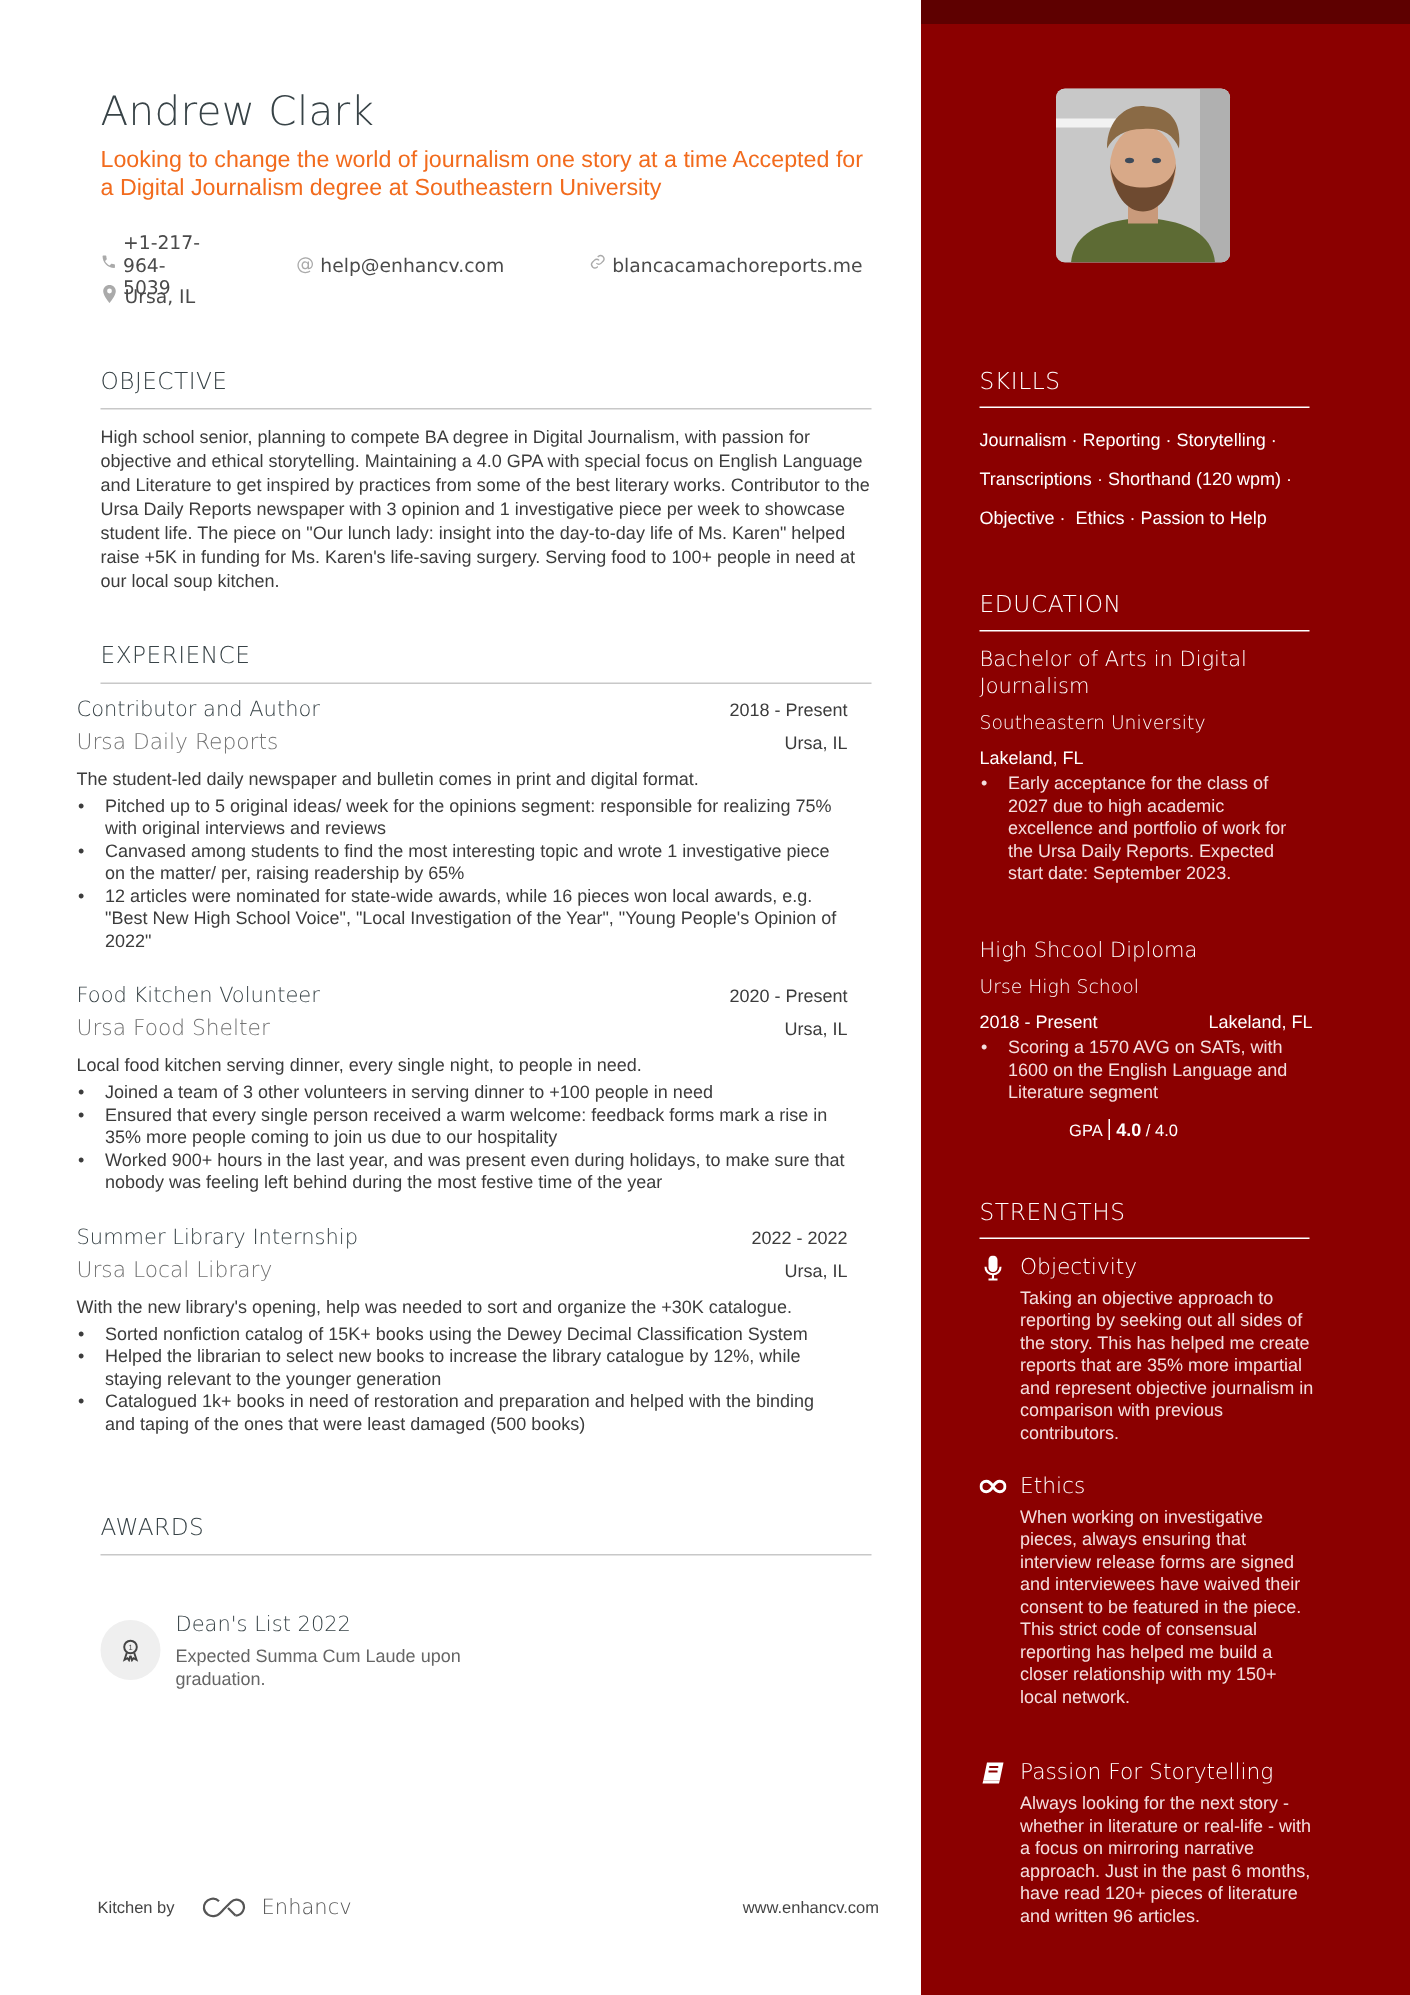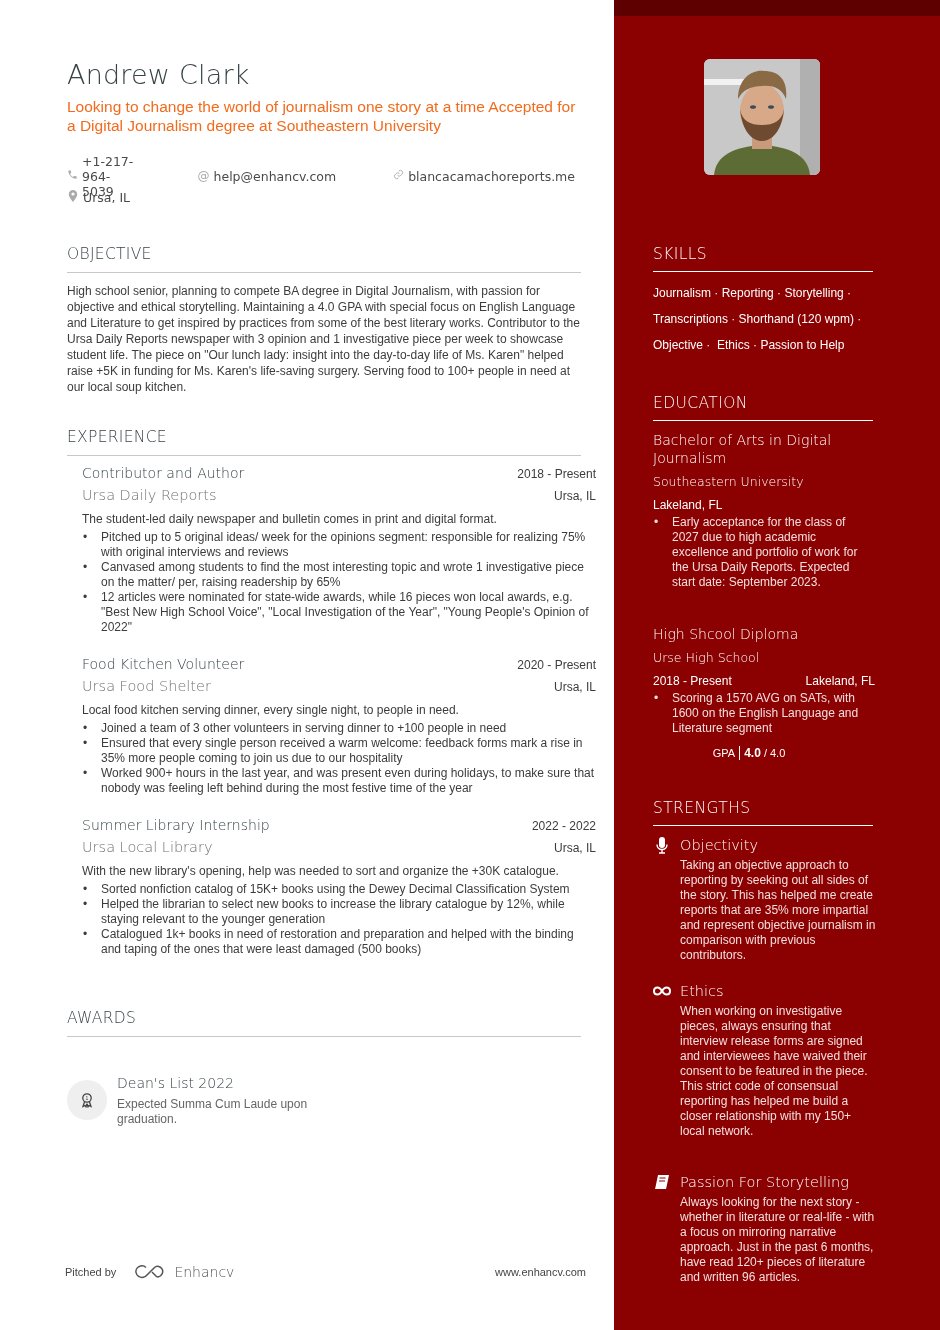--- a/index.html
+++ b/index.html
@@ -14,21 +14,21 @@
   .tagline { position: absolute; left: 67px; top: 97px; width: 520px; font-size: 15.5px; line-height: 19px; color: #f26b1d; }
   .contacts { position: absolute; left: 67px; top: 166px; width: 520px; font-size: 13px; color: #555; font-family: "DejaVu Sans", sans-serif; }
   .contact-row { display: flex; align-items: center; height: 20px; margin-bottom: 1px; gap: 44px; }
   .contact-item { display: inline-flex; align-items: center; margin-right: 12px; font-size: 12.5px; color: #4a4a4a; }
   .contact-item .ic { color: #aaa; margin-right: 4px; font-size: 12px; width: 12px; display: inline-block; text-align: center; }
 
   .section-title { position: absolute; left: 67px; width: 514px; font-family: "DejaVu Sans", sans-serif; font-size: 15.5px; font-weight: 300; color: #384347; letter-spacing: 0.3px; padding-bottom: 9px; border-bottom: 1px solid #c8c8c8; }
 
   .para { position: absolute; left: 67px; width: 514px; font-size: 12px; line-height: 16px; color: #3c3c3c; }
 
-  .job { position: absolute; left: 82px; width: 514px; }
+  .job { position: absolute; left: 51px; width: 514px; }
   .job-head { display: flex; justify-content: space-between; align-items: baseline; }
   .job-title { font-family: "DejaVu Sans", sans-serif; font-size: 14px; font-weight: 300; color: #384347; }
   .job-date { font-size: 12px; color: #3c3c3c; }
   .job-sub { display: flex; justify-content: space-between; align-items: baseline; margin-top: 6px; }
   .job-company { font-family: "DejaVu Sans", sans-serif; font-size: 14.5px; color: #737373; font-weight: 300; }
   .job-loc { font-size: 12px; color: #3c3c3c; }
   .job-desc { font-size: 12px; color: #3c3c3c; margin-top: 9px; line-height: 15px; }
   .bullets { list-style: none; margin-top: 3px; }
   .bullets li { position: relative; padding-left: 19px; font-size: 12px; line-height: 15px; color: #3c3c3c; }
   .bullets li::before { content: "•"; position: absolute; left: 1px; top: 0; }
@@ -173,21 +173,21 @@
       </svg>
     </div>
     <div>
       <div class="award-title">Dean's List 2022</div>
       <div class="award-desc">Expected Summa Cum Laude upon graduation.</div>
     </div>
   </div>
 
   <div class="footer">
     <div class="powered">
-      <span>Pitched by</span>
+      <span>Kitchen by</span>
       <span class="brand">
         <svg width="32" height="16" viewBox="0 0 32 16" fill="none" stroke="#555" stroke-width="1.5">
           <path d="M12 3.5C10.5 2 8.5 1.5 6.5 2 3.5 2.8 1.5 5.5 2 8.5c.6 3.3 4 5.5 7.3 4.8 2.5-.5 4-2.5 5.7-4.3L20 4c1.5-1.5 4-2 6-1 2.5 1.3 3.5 4.5 2 7-1 1.8-3 3-5 3"></path>
           <path d="M18 8l5 5"></path>
         </svg>
         <span>Enhancv</span>
       </span>
     </div>
     <span class="site">www.enhancv.com</span>
   </div>

